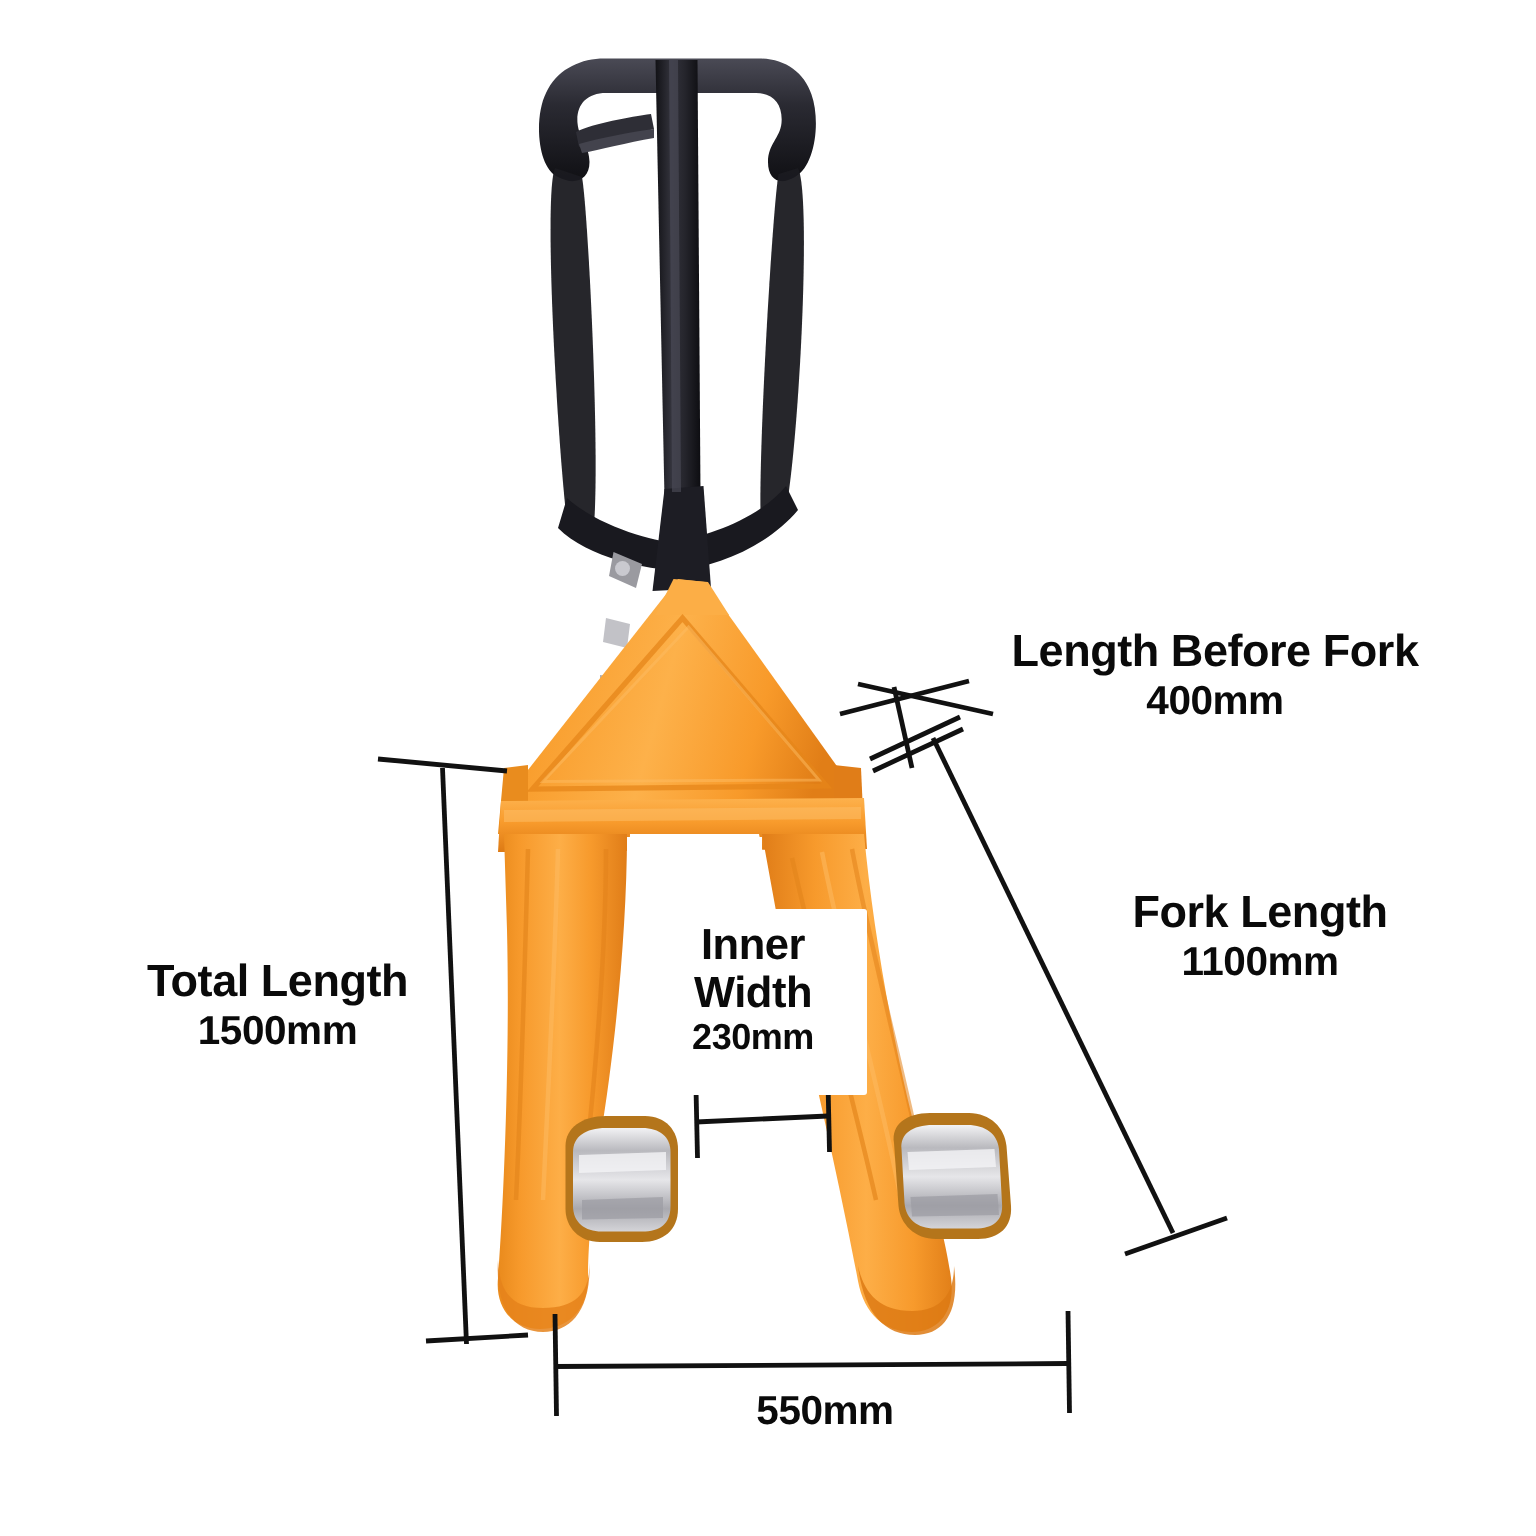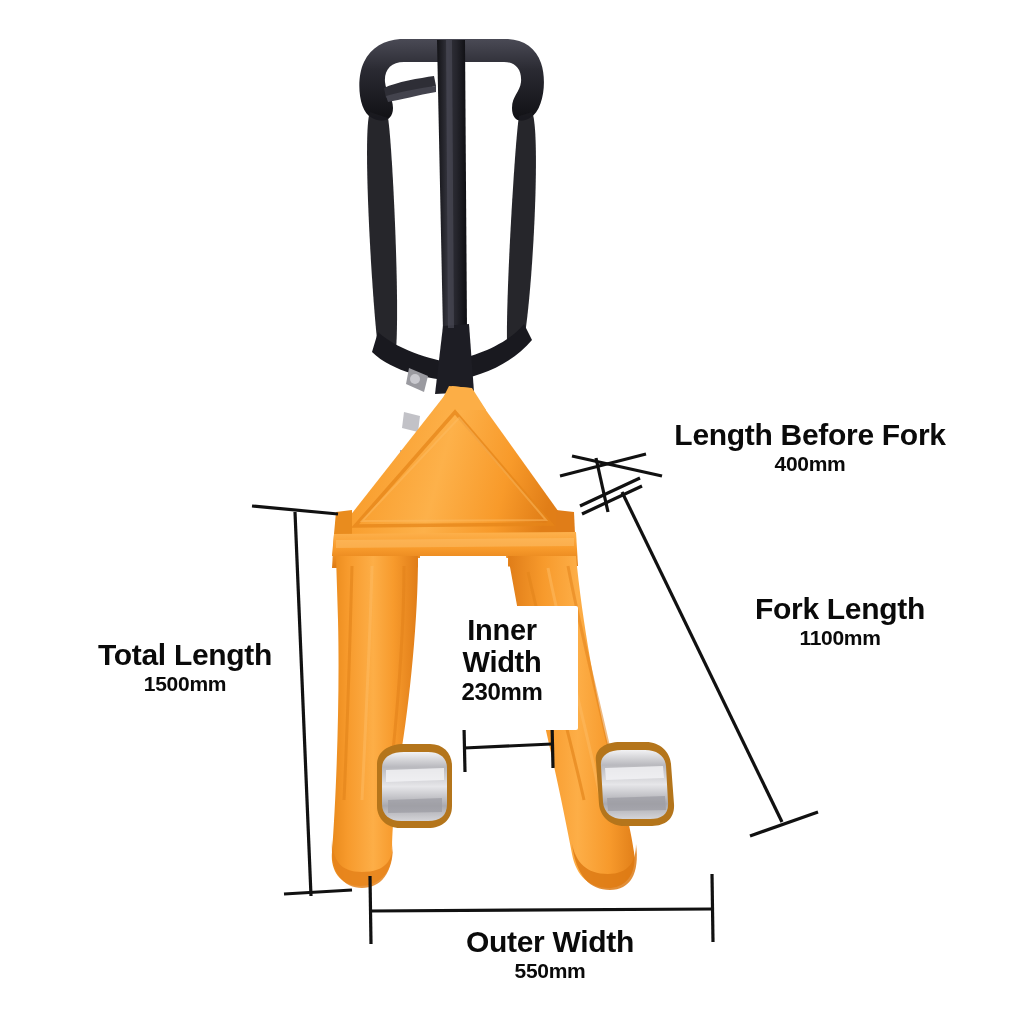--- a/index.html
+++ b/index.html
@@ -33,21 +33,21 @@
     line-height: 1.12;
     letter-spacing: -0.3px;
     white-space: nowrap;
   }
   .dim-label .dl-name {
     display: block;
     font-size: 30px;
   }
   .dim-label .dl-value {
     display: block;
-    font-size: 21px;
+    font-size: 27px;
   }
   
   #label-length-before-fork {
     left: 640px;
     top: 418px;
     width: 340px;
   }
   #label-fork-length {
     left: 690px;
     top: 592px;
@@ -301,17 +301,16 @@
     <span class="dl-value">1500mm</span>
   </div>
 
   <div class="dim-label" id="label-inner-width">
     <span class="dl-name">Inner</span>
     <span class="dl-name">Width</span>
     <span class="dl-value">230mm</span>
   </div>
 
   <div class="dim-label" id="label-outer-width">
-    <span class="dl-name">Outer Width</span>
     <span class="dl-value">550mm</span>
   </div>
 
 </div>
 
 </body></html>

